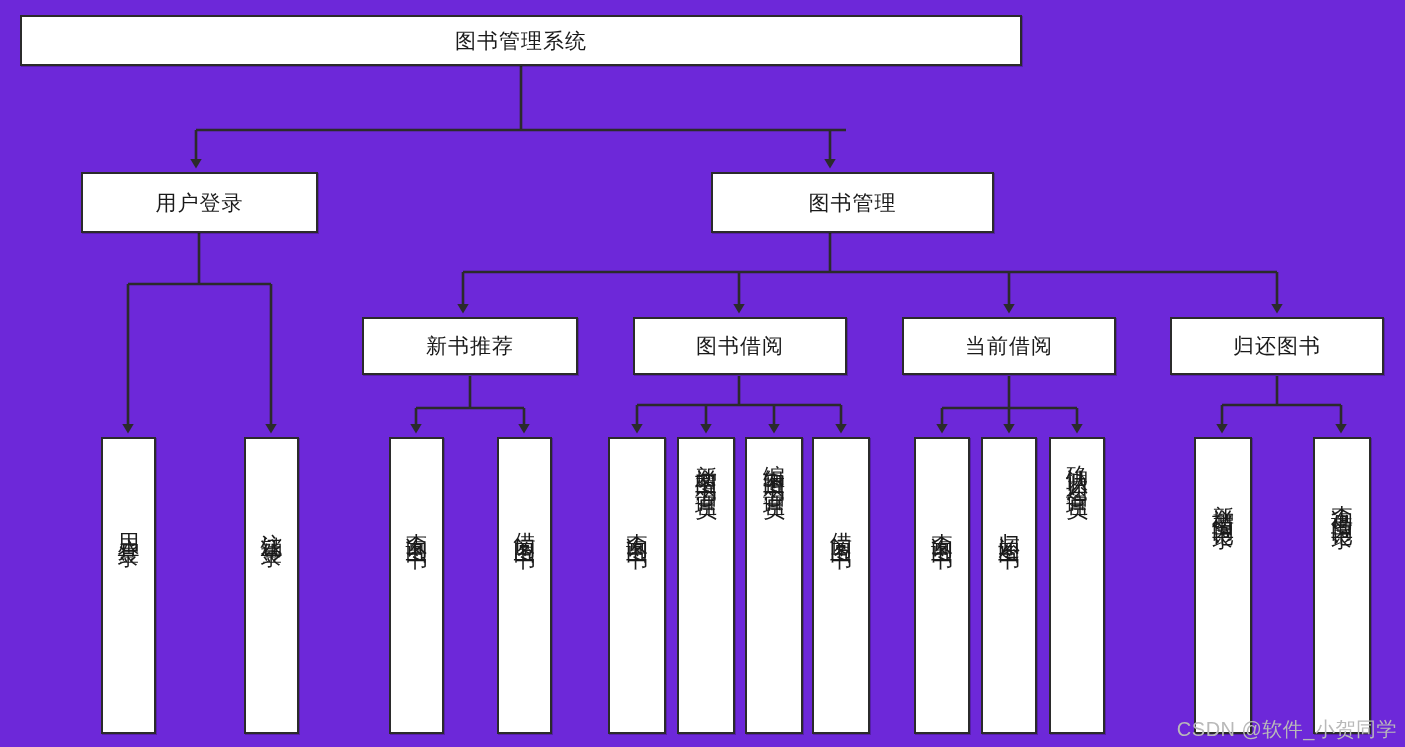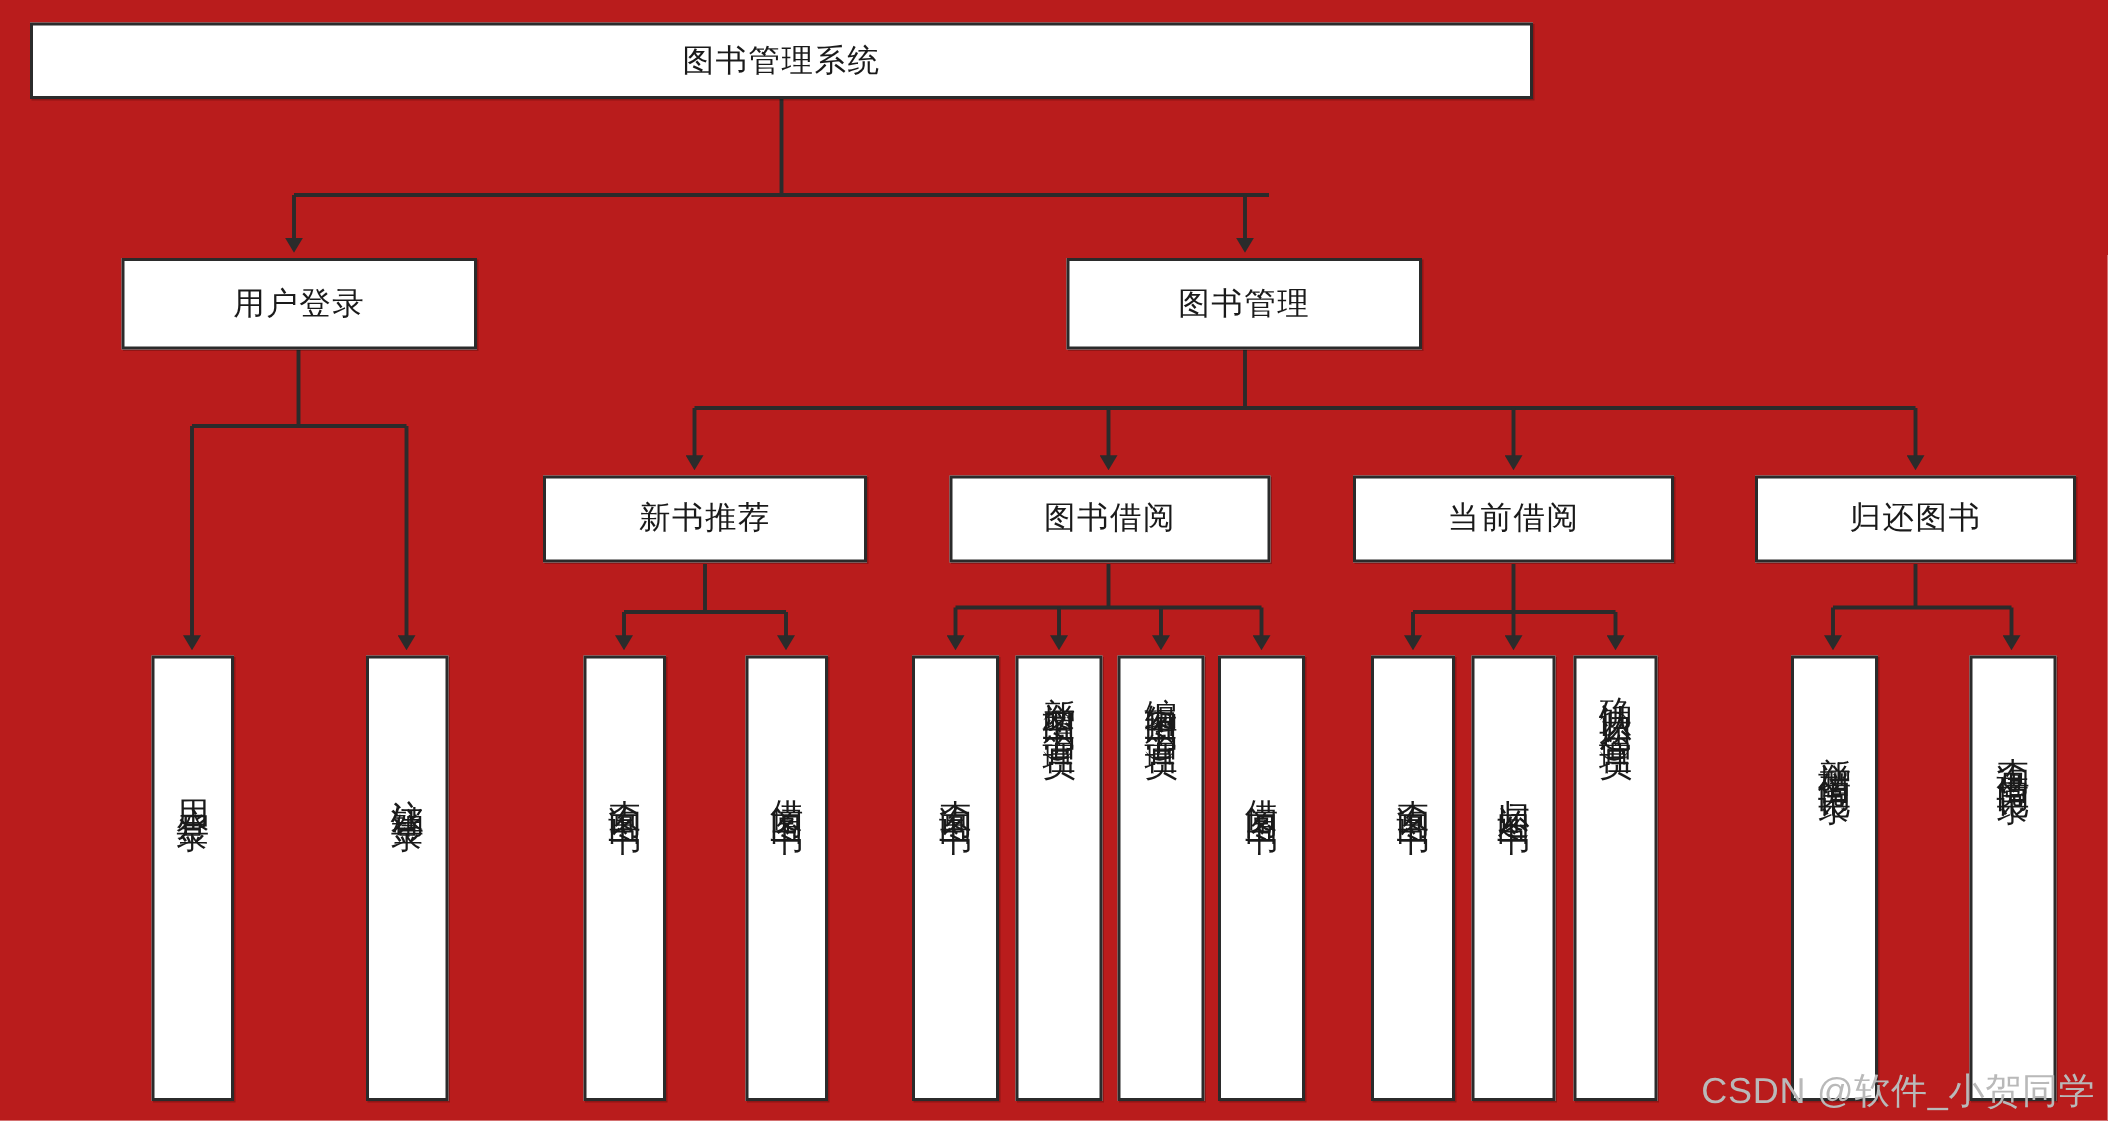--- a/index.html
+++ b/index.html
@@ -1,21 +1,21 @@
 <!DOCTYPE html>
 <html><head>
 <meta charset="utf-8">
 <style>
   html,body{margin:0;padding:0;background:#ffffff;}
   body{
     width:1405px;height:747px;
     font-family:"Liberation Sans","DejaVu Sans",sans-serif;
     overflow:hidden;
   }
-  #stage{position:relative;width:1405px;height:747px;background:#b91c1c;}
+  #stage{position:relative;width:1405px;height:747px;background:#6d28d9;}
   svg#wires{position:absolute;left:0;top:0;width:1405px;height:747px;}
 
   .node{
     position:absolute;
     box-sizing:border-box;
     background:#ffffff;
     border:2px solid #2b2b2b;
     box-shadow:1px 1px 0 rgba(0,0,0,0.22);
     display:flex;
     align-items:center;
@@ -45,21 +45,21 @@
     letter-spacing:5px;
     line-height:1;
   }
   .node.vert.short .lbl{margin-top:76px;}
   .node.vert.mid .lbl{margin-top:48px;}
   .node.vert.tall .lbl{margin-top:8px;}
 
   .watermark{
     position:absolute;
     right:8px;bottom:4px;
-    font-size:24px;
+    font-size:20px;
     color:#b9b9b9;
     letter-spacing:0.5px;
     white-space:nowrap;
     user-select:none;
     text-align:center;
   }
 </style>
 </head>
 <body>
 
@@ -115,21 +115,21 @@
     </g>
   </svg>
 
   <div class="node root horiz" style="left:20px;top:15px;width:1002px;height:51px;">
     <span class="lbl">图书管理系统</span>
   </div>
 
   <div class="node horiz" style="left:81px;top:172px;width:237px;height:61px;">
     <span class="lbl">用户登录</span>
   </div>
-  <div class="node horiz" style="left:711px;top:172px;width:237px;height:61px;">
+  <div class="node horiz" style="left:711px;top:172px;width:283px;height:61px;">
     <span class="lbl">图书管理</span>
   </div>
 
   <div class="node horiz" style="left:633px;top:317px;width:214px;height:58px;">
     <span class="lbl">图书借阅</span>
   </div>
   <div class="node horiz" style="left:362px;top:317px;width:216px;height:58px;">
     <span class="lbl">新书推荐</span>
   </div>
   <div class="node horiz" style="left:902px;top:317px;width:214px;height:58px;">

